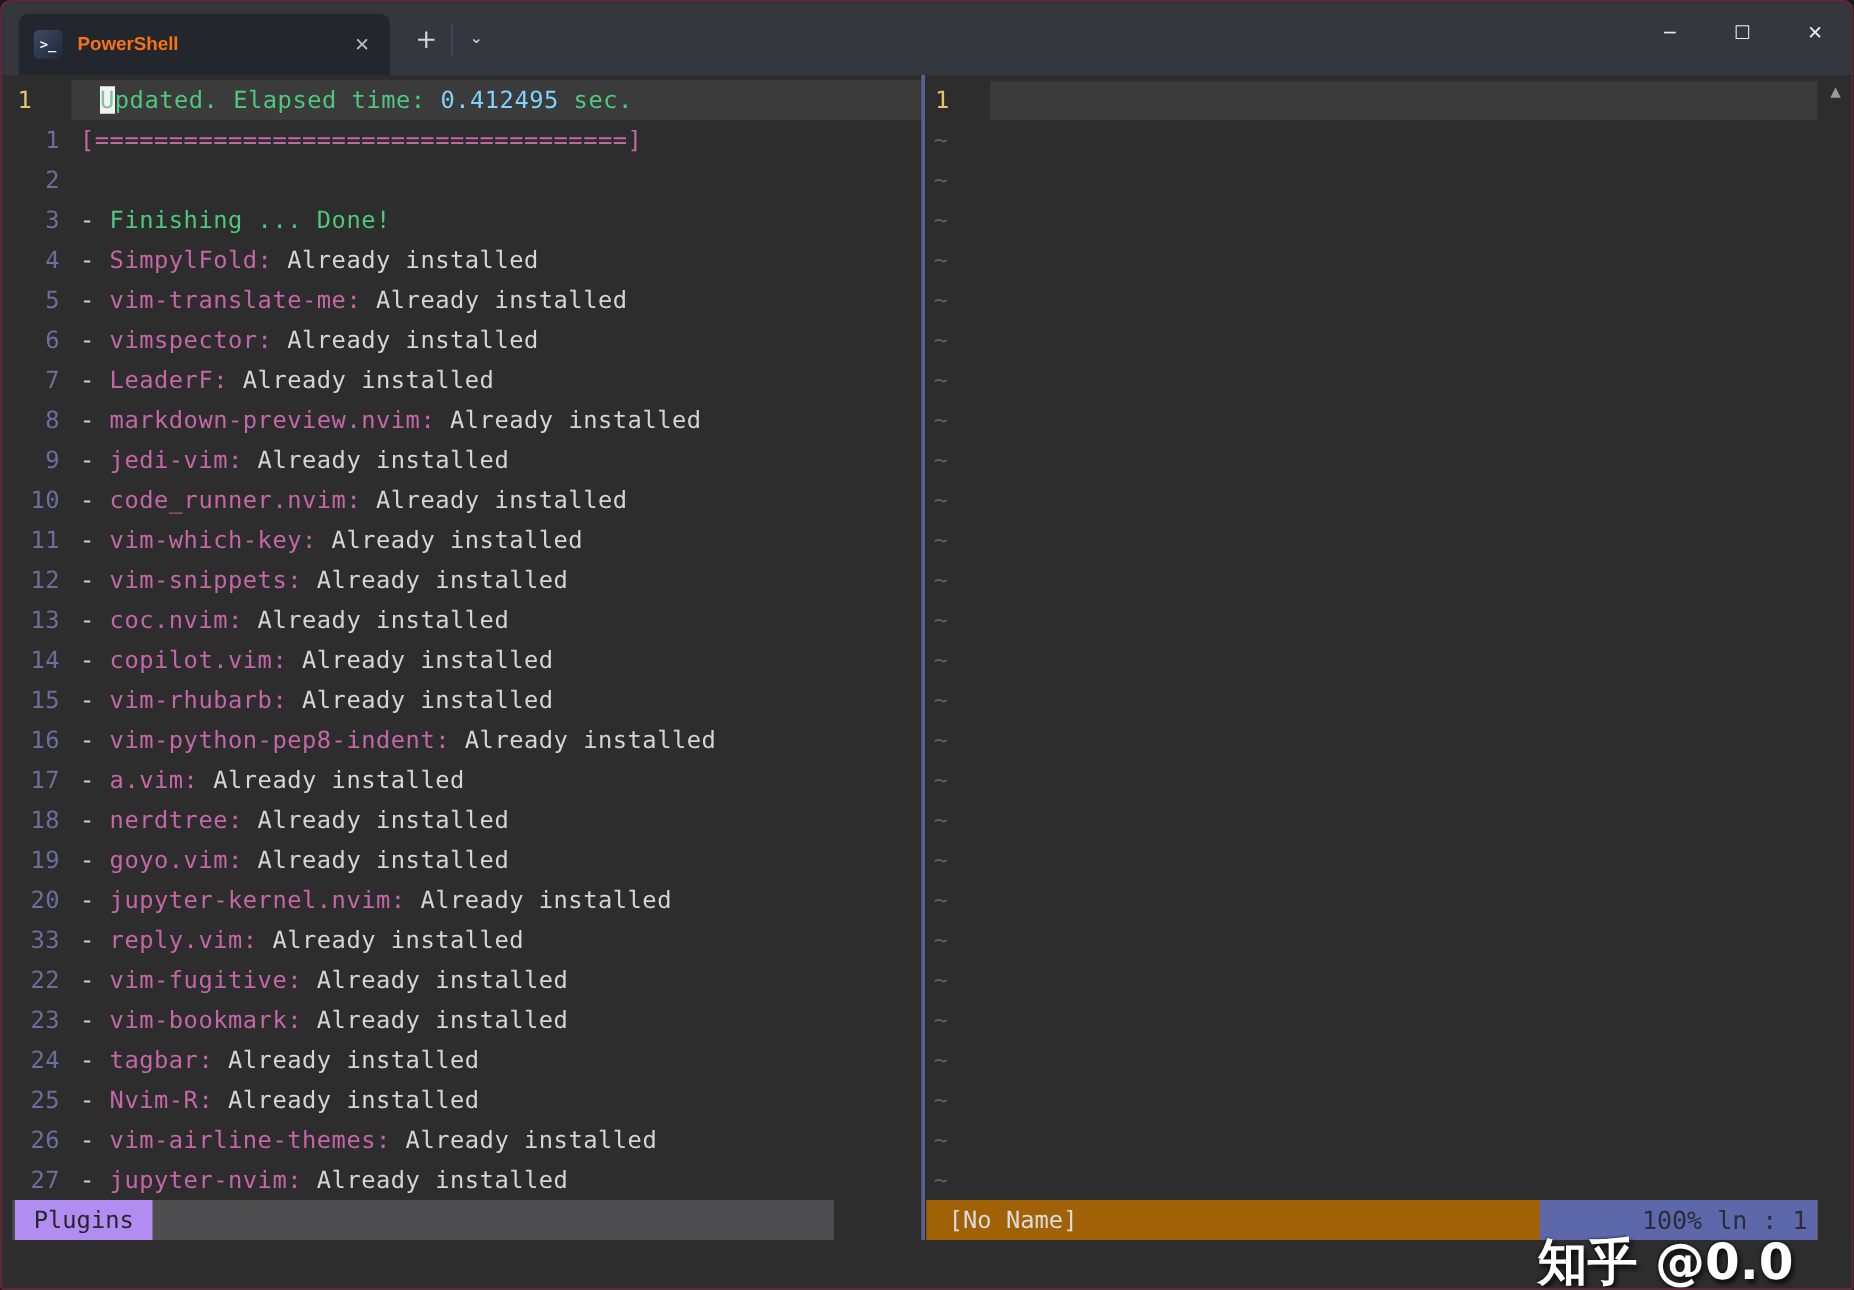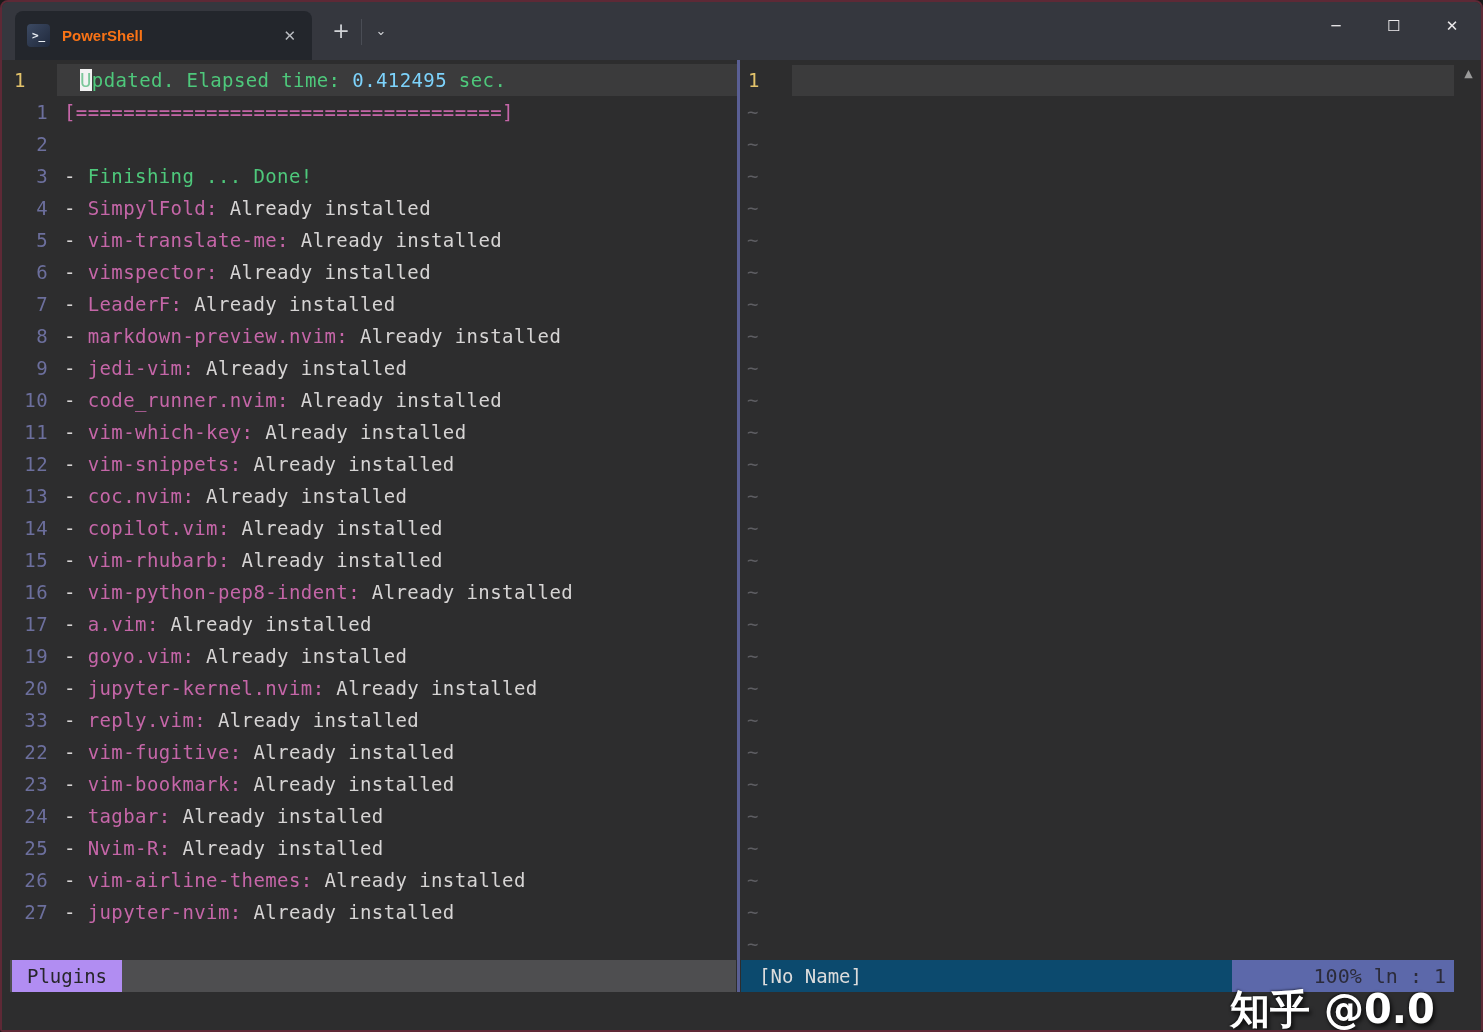--- a/index.html
+++ b/index.html
@@ -49,24 +49,24 @@
   .green{color:#4ec87b;}
   .pink{color:#c566a8;}
   .lavender{color:#7dd3fc;}
   .text{color:#d6d4d4;}
   .tilde-row{height:32px;line-height:32px;font-size:19px;color:#5e5e63;padding-left:6px;}
   .rp-cursor{position:relative;height:32px;line-height:32px;font-size:19px;}
   .rp-cursor .hl{position:absolute;left:51px;right:0;top:1px;height:31px;background:#3b3b3c;}
   .rp-cursor .abs-num{position:absolute;left:7px;color:#e3c36b;}
   
   .statusline{position:absolute;top:900px;height:32px;font-size:19px;line-height:32px;}
-  .status-left{left:8px;width:726px;background:#4e4e50;}
+  .status-left{left:8px;width:657px;background:#4e4e50;}
   .chip{position:absolute;left:2px;top:0;width:110px;height:32px;background:#b18df2;
     color:#26262a;text-align:center;}
-  .status-right{left:739px;width:713px;background:#0c4a6e;color:#dcdcdc;}
+  .status-right{left:739px;width:713px;background:#a16207;color:#dcdcdc;}
   .noname{padding-left:18px;}
   .blue-seg{position:absolute;right:0;top:0;width:222px;height:32px;background:#5c68aa;
     color:#2b2b3a;font-size:20px;text-align:right;box-sizing:border-box;padding-right:8px;}
   .bottom-pad{position:absolute;left:0;top:932px;right:0;height:40px;background:#2d2d2e;}
   
   .scrollbar{position:absolute;left:1452px;top:0;width:29px;height:972px;background:#2d2d2e;}
   .sb-arrow{position:absolute;left:0;width:29px;height:16px;color:#9a9a9a;font-size:11px;
     text-align:center;line-height:16px;font-family:"DejaVu Sans",sans-serif;}
   .sb-up{top:6px;}
   .sb-down{top:950px;}
@@ -119,20 +119,21 @@
             <div class="row"><span class="lnum">8</span><span class="content"><span class="text">- </span><span class="pink">markdown-preview.nvim:</span><span class="text"> Already installed</span></span></div>
             <div class="row"><span class="lnum">9</span><span class="content"><span class="text">- </span><span class="pink">jedi-vim:</span><span class="text"> Already installed</span></span></div>
             <div class="row"><span class="lnum">10</span><span class="content"><span class="text">- </span><span class="pink">code_runner.nvim:</span><span class="text"> Already installed</span></span></div>
             <div class="row"><span class="lnum">11</span><span class="content"><span class="text">- </span><span class="pink">vim-which-key:</span><span class="text"> Already installed</span></span></div>
             <div class="row"><span class="lnum">12</span><span class="content"><span class="text">- </span><span class="pink">vim-snippets:</span><span class="text"> Already installed</span></span></div>
             <div class="row"><span class="lnum">13</span><span class="content"><span class="text">- </span><span class="pink">coc.nvim:</span><span class="text"> Already installed</span></span></div>
             <div class="row"><span class="lnum">14</span><span class="content"><span class="text">- </span><span class="pink">copilot.vim:</span><span class="text"> Already installed</span></span></div>
             <div class="row"><span class="lnum">15</span><span class="content"><span class="text">- </span><span class="pink">vim-rhubarb:</span><span class="text"> Already installed</span></span></div>
             <div class="row"><span class="lnum">16</span><span class="content"><span class="text">- </span><span class="pink">vim-python-pep8-indent:</span><span class="text"> Already installed</span></span></div>
             <div class="row"><span class="lnum">17</span><span class="content"><span class="text">- </span><span class="pink">a.vim:</span><span class="text"> Already installed</span></span></div>
+            <div class="row"><span class="lnum">18</span><span class="content"><span class="text">- </span><span class="pink">nerdtree:</span><span class="text"> Already installed</span></span></div>
             <div class="row"><span class="lnum">19</span><span class="content"><span class="text">- </span><span class="pink">goyo.vim:</span><span class="text"> Already installed</span></span></div>
             <div class="row"><span class="lnum">20</span><span class="content"><span class="text">- </span><span class="pink">jupyter-kernel.nvim:</span><span class="text"> Already installed</span></span></div>
             <div class="row"><span class="lnum">33</span><span class="content"><span class="text">- </span><span class="pink">reply.vim:</span><span class="text"> Already installed</span></span></div>
             <div class="row"><span class="lnum">22</span><span class="content"><span class="text">- </span><span class="pink">vim-fugitive:</span><span class="text"> Already installed</span></span></div>
             <div class="row"><span class="lnum">23</span><span class="content"><span class="text">- </span><span class="pink">vim-bookmark:</span><span class="text"> Already installed</span></span></div>
             <div class="row"><span class="lnum">24</span><span class="content"><span class="text">- </span><span class="pink">tagbar:</span><span class="text"> Already installed</span></span></div>
             <div class="row"><span class="lnum">25</span><span class="content"><span class="text">- </span><span class="pink">Nvim-R:</span><span class="text"> Already installed</span></span></div>
             <div class="row"><span class="lnum">26</span><span class="content"><span class="text">- </span><span class="pink">vim-airline-themes:</span><span class="text"> Already installed</span></span></div>
             <div class="row"><span class="lnum">27</span><span class="content"><span class="text">- </span><span class="pink">jupyter-nvim:</span><span class="text"> Already installed</span></span></div>
           </div>

